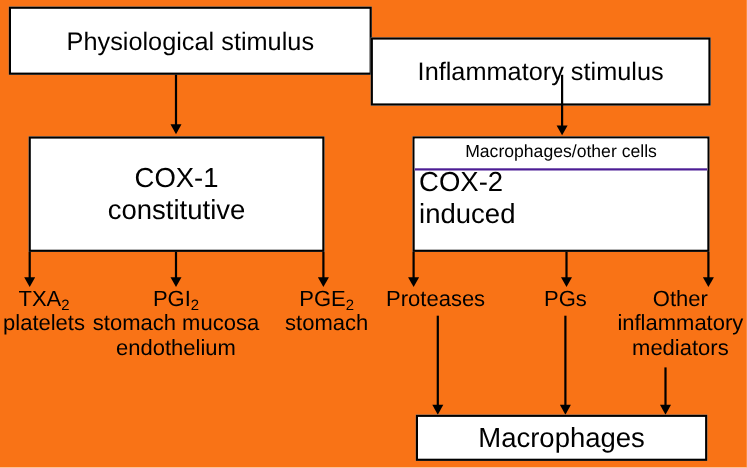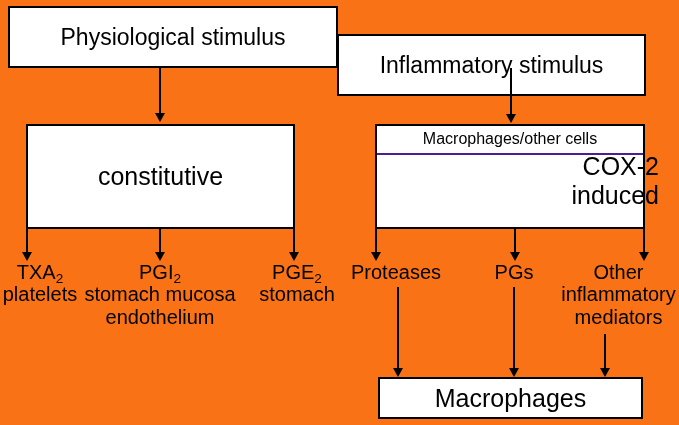--- a/index.html
+++ b/index.html
@@ -78,28 +78,29 @@
     <span>Inflammatory stimulus</span>
   </div>
 
   <div class="vline" style="left:159px; top:68px; height:48px;"></div>
   <div class="arrowhead" style="left:155px; top:113px;"></div>
 
   <div class="vline" style="left:510px; top:68px; height:49px;"></div>
   <div class="arrowhead" style="left:506px; top:114px;"></div>
 
   <div class="box t-cox" style="left:26px; top:124px; width:269px; height:105px; flex-direction:column;">
+    <span>COX-1</span>
     <span>constitutive</span>
   </div>
 
   <div class="box" style="left:375px; top:124px; width:270px; height:105px; display:block;">
     <div class="band t-macro" style="left:0; top:0; width:100%; height:29px;">
       <span>Macrophages/other cells</span>
     </div>
-    <div class="t-cox" style="position:absolute; left:16px; top:29px; width:100%; height:52px; display:flex; flex-direction:column; align-items:flex-end; justify-content:center; line-height:1.15;">
+    <div class="t-cox" style="position:absolute; left:4px; top:29px; width:100%; height:52px; display:flex; flex-direction:column; align-items:flex-start; justify-content:center; line-height:1.15;">
       <span>COX-2</span>
       <span>induced</span>
     </div>
   </div>
 
   <div class="vline" style="left:26px; top:229px; height:26px;"></div>
   <div class="arrowhead" style="left:22px; top:252px;"></div>
 
   <div class="vline" style="left:159px; top:229px; height:26px;"></div>
   <div class="arrowhead" style="left:155px; top:252px;"></div>

